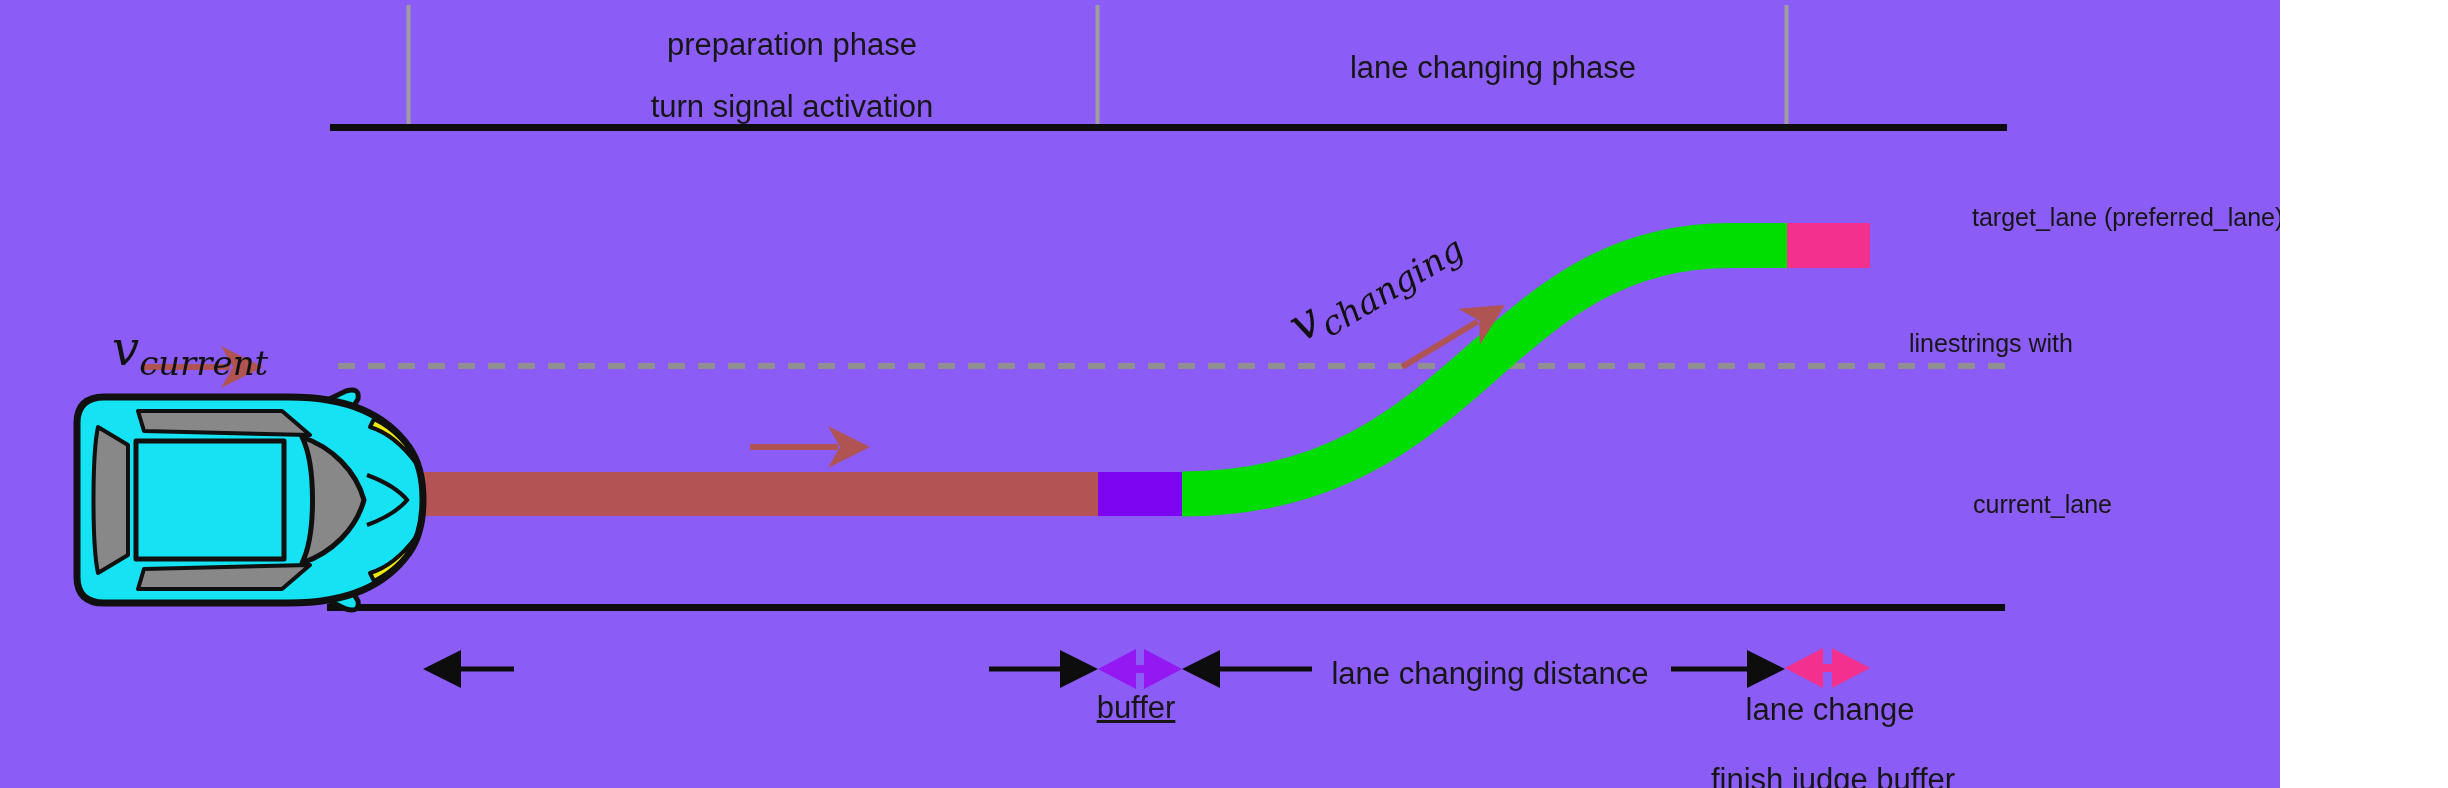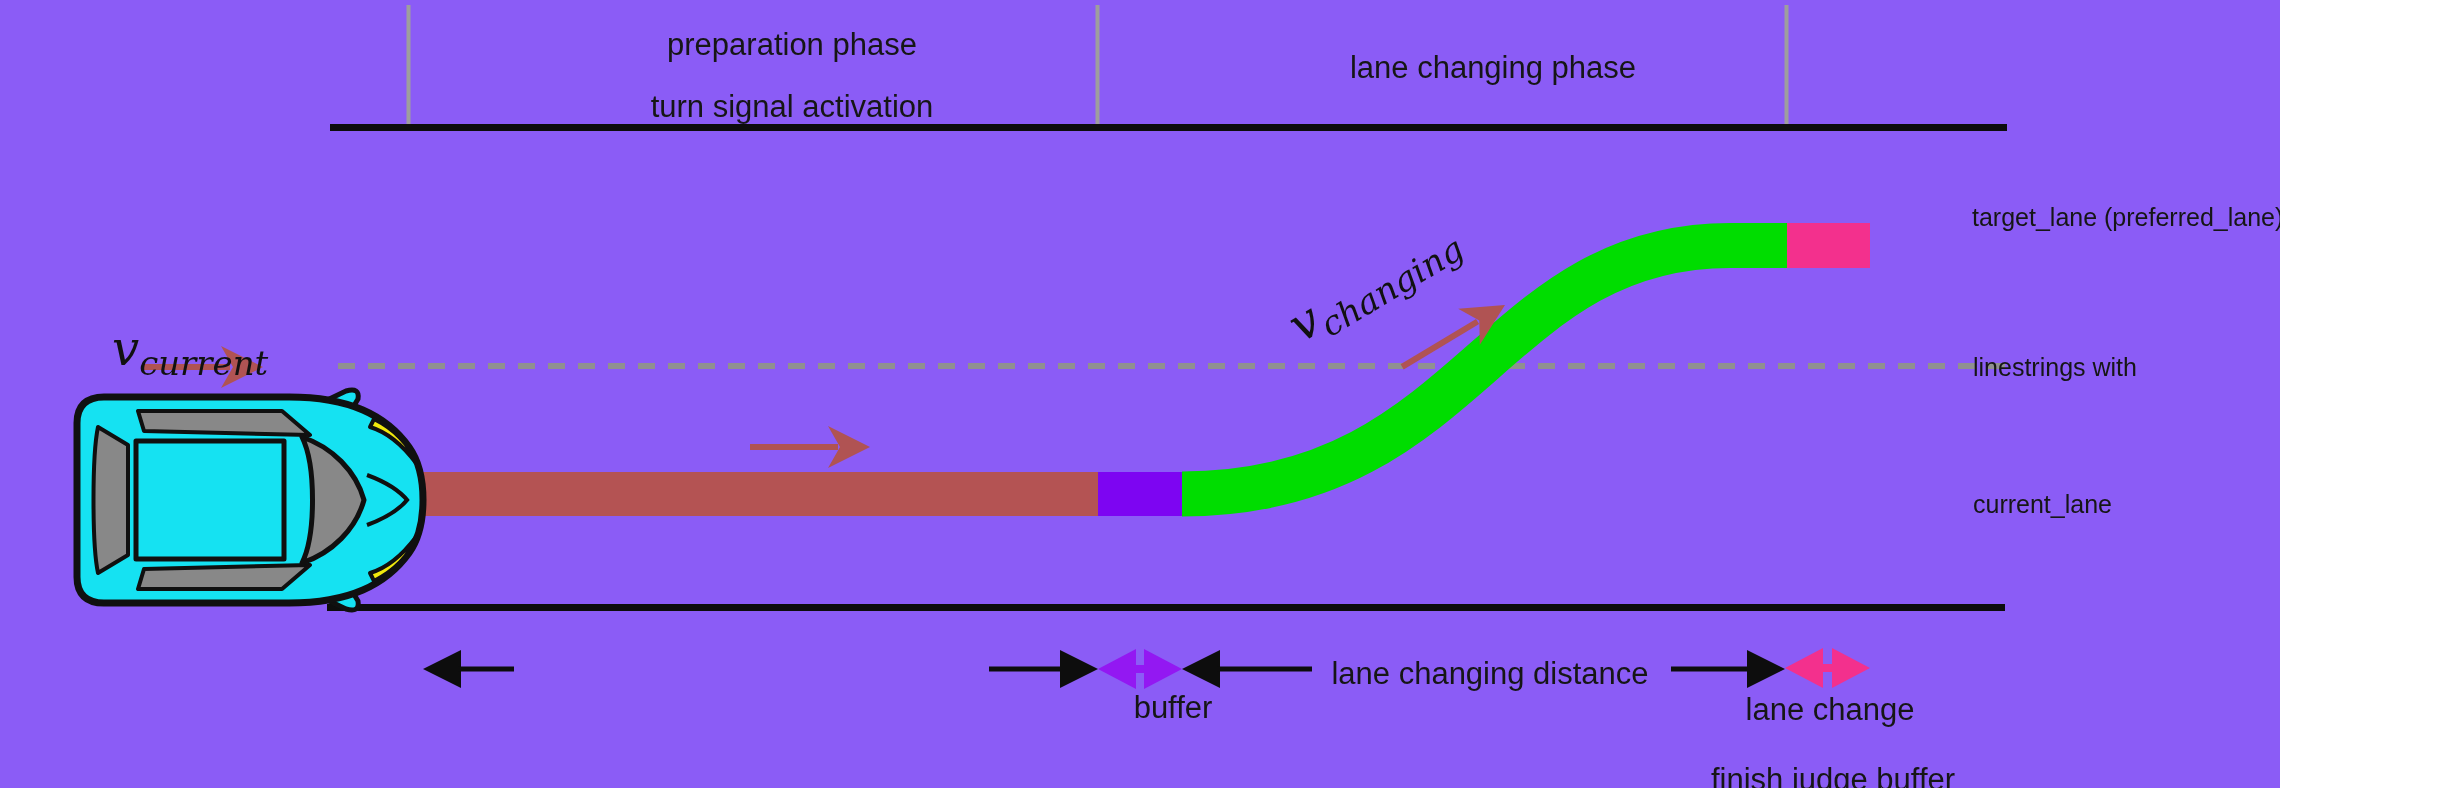--- a/index.html
+++ b/index.html
@@ -126,21 +126,21 @@
   </svg>
 
   <div class="t phase" style="left:542px;top:27px;">preparation phase</div>
   <div class="t phase" style="left:542px;top:89px;">turn signal activation</div>
   <div class="t phase" style="left:1243px;top:50px;">lane changing phase</div>
 
   <div class="vlabel" style="left:112px;top:292px;margin-top:32px;"><span>v</span><sub>current</sub></div>
   <div class="vlabel vchanging" style="left:1309px;top:300px;"><span>v</span><sub>changing</sub></div>
 
   <div class="t rlabel" style="left:1972px;top:203px;">target_lane (preferred_lane)</div>
-  <div class="t rlabel" style="left:1973px;top:329px;margin-top:24px;">linestrings with</div>
+  <div class="t rlabel" style="left:1909px;top:329px;">linestrings with</div>
   <div class="t rlabel" style="left:1973px;top:490px;">current_lane</div>
 
-  <div class="t measure" style="left:1173px;top:690px;">buffer</div>
+  <div class="t measure" style="left:1136px;top:690px;text-decoration:underline;">buffer</div>
   <div class="t measure" style="left:1490px;top:656px;">lane changing distance</div>
   <div class="t measure" style="left:1830px;top:692px;">lane change</div>
   <div class="t measure" style="left:1833px;top:750px;margin-top:12px;">finish judge buffer</div>
 
 </div>
 
 </body></html>

